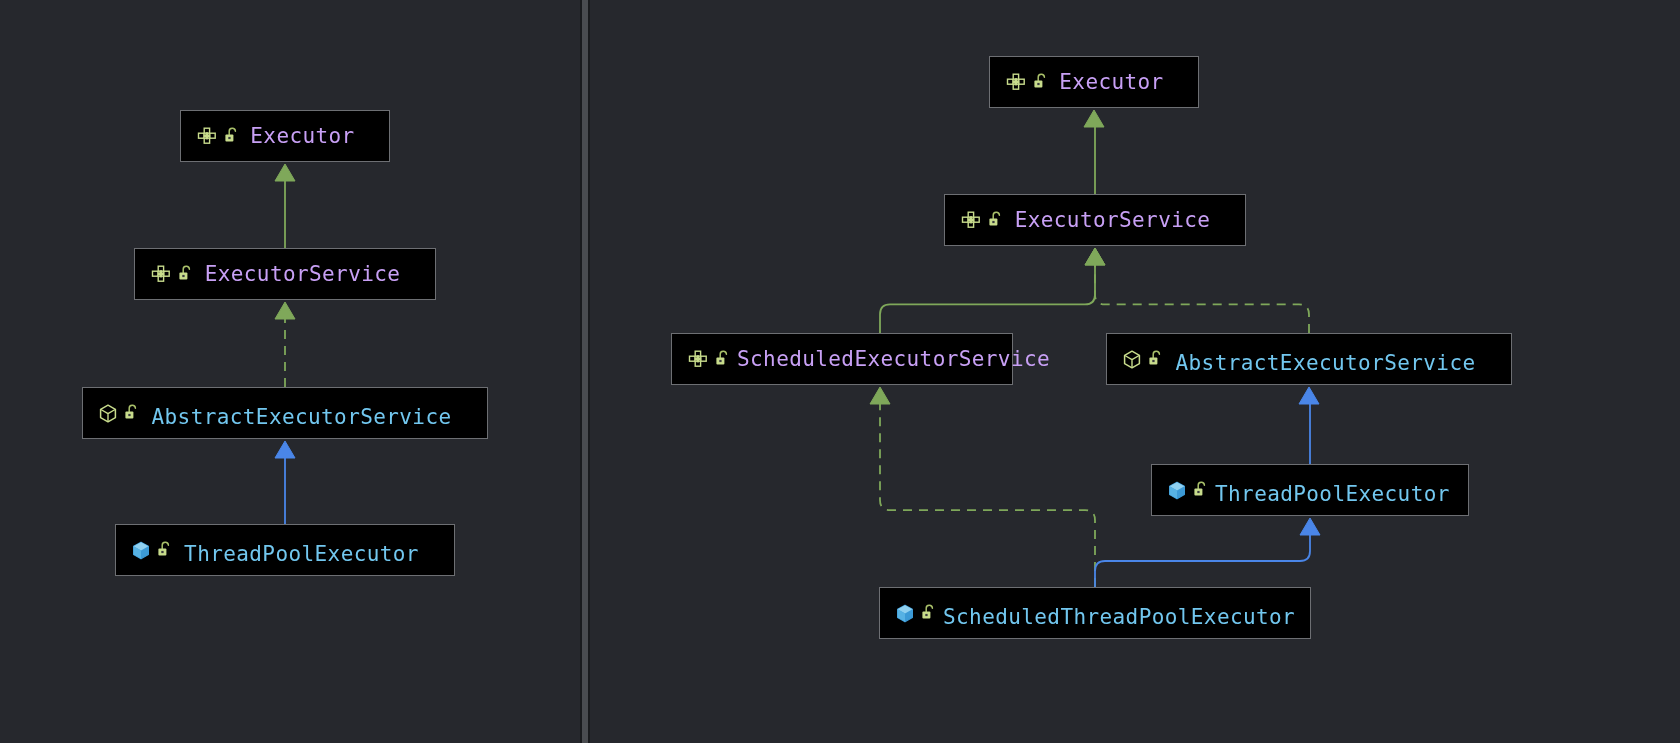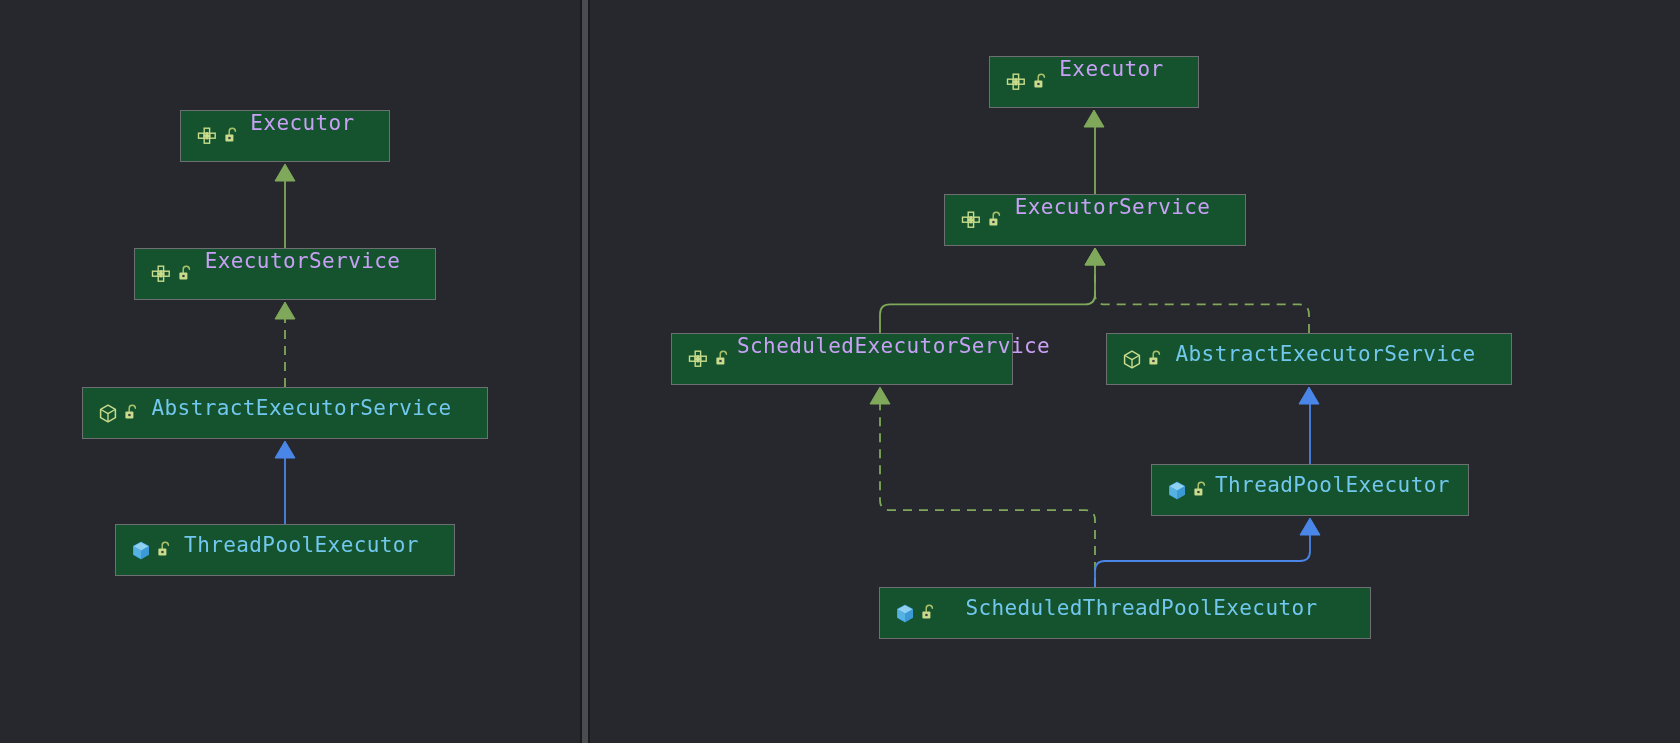--- a/index.html
+++ b/index.html
@@ -19,24 +19,24 @@
     position:absolute; left:2px; top:0; width:6px; height:100%;
     background:#4a4c50;
   }
   #panel-right{ flex:1 1 auto; }
 
   .edges{ position:absolute; left:0; top:0; width:100%; height:100%;
           pointer-events:none; }
 
   .node{
     position:absolute;
-    background:#14532d;
+    background:#000000;
     border:1px solid #6d6f73;
     height:52px;
-    display:flex; 
+    display:flex; align-items:center;
     padding:0 16px;
     white-space:nowrap;
   }
   .node .icons{ display:flex; align-items:center; gap:7px; flex:0 0 auto; }
   .node .label{
     flex:1 1 auto; text-align:center;
     font-size:21px; letter-spacing:.4px;
     padding-left:6px; padding-right:14px;
   }
   .label.iface{ color:#c8a0f5; }
@@ -277,21 +277,21 @@
          <span>
               <svg class="ico" width="16" height="18" viewBox="0 0 16 18">
     <path d="M5.2 7.4 L5.2 4.6 A3.1 3.1 0 0 1 11.4 4.3" fill="none" stroke="#a9c06a" stroke-width="1.5" stroke-linecap="round"></path>
     <rect x="1.4" y="7.4" width="8" height="7" rx="1" fill="#c8dc8c"></rect>
     <rect x="4.3" y="9.9" width="2.3" height="2.2" fill="#3a3c3f"></rect>
   </svg>
             </span>
        </span>
        <span class="label cls">ThreadPoolExecutor</span>
         </div>
-        <div class="node" style="left: 289px; top: 587px; width: 492px;">
+        <div class="node" style="left: 289px; top: 587px; width: 432px;">
           <span class="icons">
          <span>
               <svg class="ico" width="18" height="19" viewBox="0 0 18 19">
     <path d="M9 1.2 L16.4 5.3 L16.4 13.6 L9 17.8 L1.6 13.6 L1.6 5.3 Z" fill="#3c9ad6" stroke="#3c9ad6" stroke-width="1.2" stroke-linejoin="round"></path>
     <path d="M9 1.2 L16.4 5.3 L9 9.6 L1.6 5.3 Z" fill="#8fd0f0"></path>
     <path d="M1.6 5.3 L9 9.6 L9 17.8 L1.6 13.6 Z" fill="#57b2e4"></path>
   </svg>
             </span>
          <span>
               <svg class="ico" width="16" height="18" viewBox="0 0 16 18">

